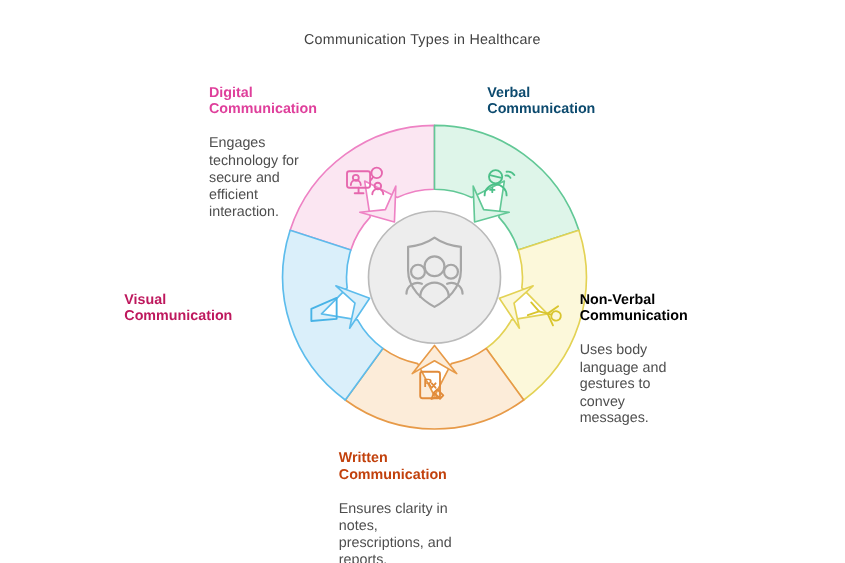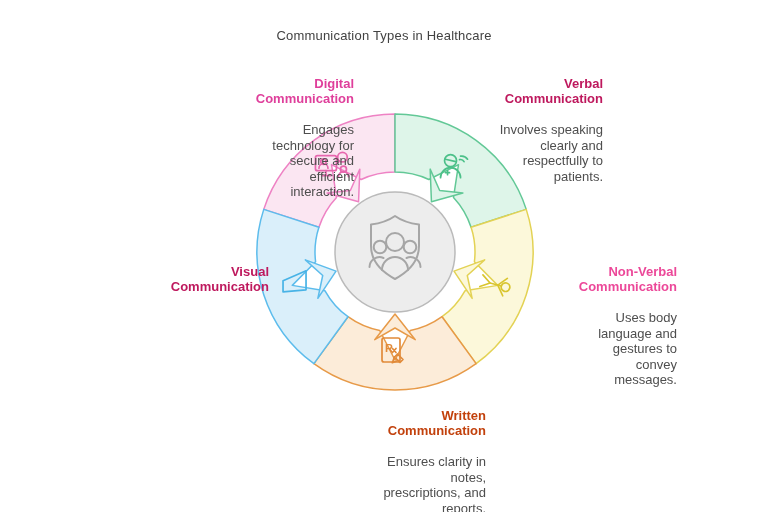--- a/index.html
+++ b/index.html
@@ -6,21 +6,21 @@
   body{
     width:768px;height:512px;background:#ffffff;position:relative;overflow:hidden;
     font-family:"Liberation Sans",sans-serif;
   }
   .title{
     position:absolute;top:28px;left:0;width:768px;text-align:center;
     font-size:13px;color:#424242;letter-spacing:.2px;
   }
   #wheel{position:absolute;left:255px;top:112px;width:280px;height:280px;}
   .label{
-    position:absolute;text-align:right;font-size:13px;line-height:15.5px;
+    position:absolute;text-align:left;font-size:13px;line-height:15.5px;
     color:#4e4e4e;white-space:pre-line;
   }
   .label .heading{font-weight:bold;}
   .label-digital{left:190px;top:60px;width:164px;}
   .label-verbal{left:443px;top:60px;width:160px;}
   .label-nonverbal{left:527px;top:248px;width:150px;}
   .label-written{left:308px;top:392px;width:178px;}
   .label-visual{left:113px;top:248px;width:156px;}
 </style>
 </head>
@@ -101,30 +101,26 @@
   <div class="heading" style="color: rgb(223, 63, 155);">Digital
 Communication</div>
   <div class="desc">Engages
 technology for
 secure and
 efficient
 interaction.</div>
 </div>
 
 <div class="label label-verbal">
-  <div class="heading" style="color: #be185d;">Verbal
+  <div class="heading" style="color: #0c4a6e;">Verbal
 Communication</div>
-  <div class="desc">Involves speaking
-clearly and
-respectfully to
-patients.</div>
 </div>
 
 <div class="label label-nonverbal">
-  <div class="heading" style="color: #ec4899;">Non-Verbal
+  <div class="heading" style="color: #000000;">Non-Verbal
 Communication</div>
   <div class="desc">Uses body
 language and
 gestures to
 convey
 messages.</div>
 </div>
 
 <div class="label label-written">
   <div class="heading" style="color: #c2410c;">Written

